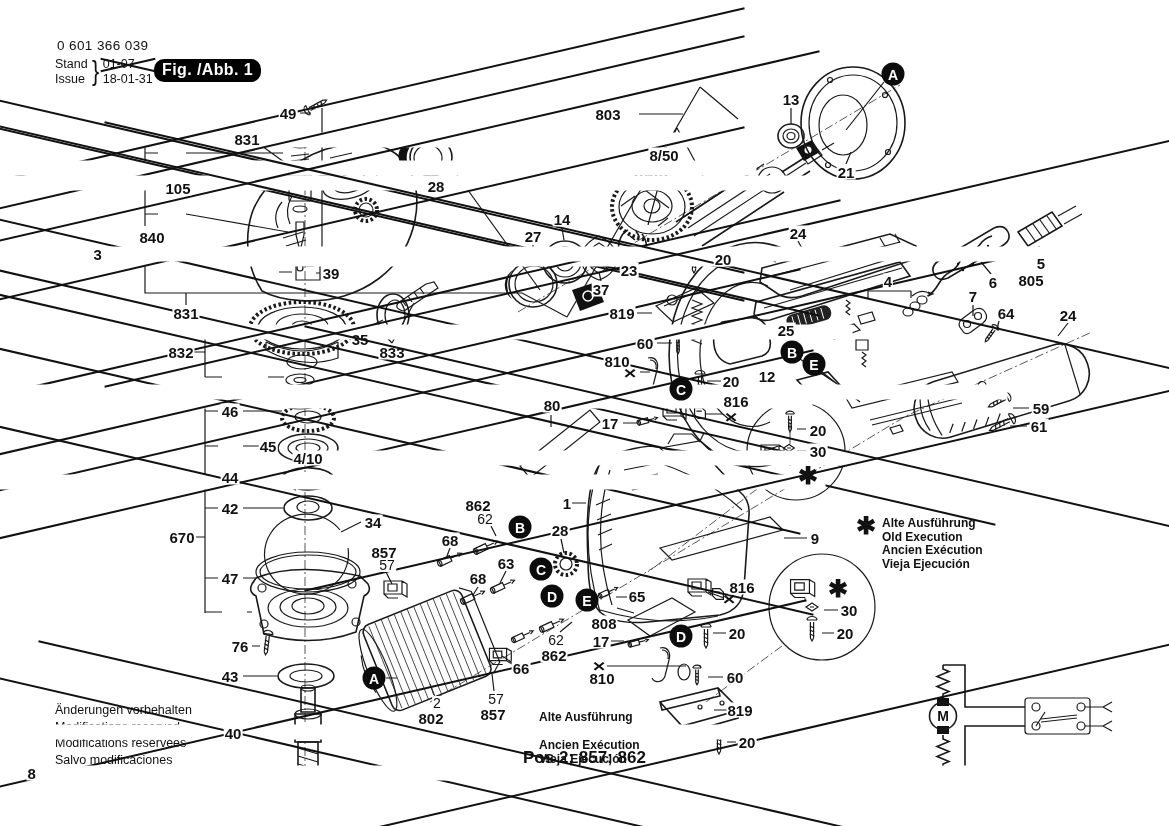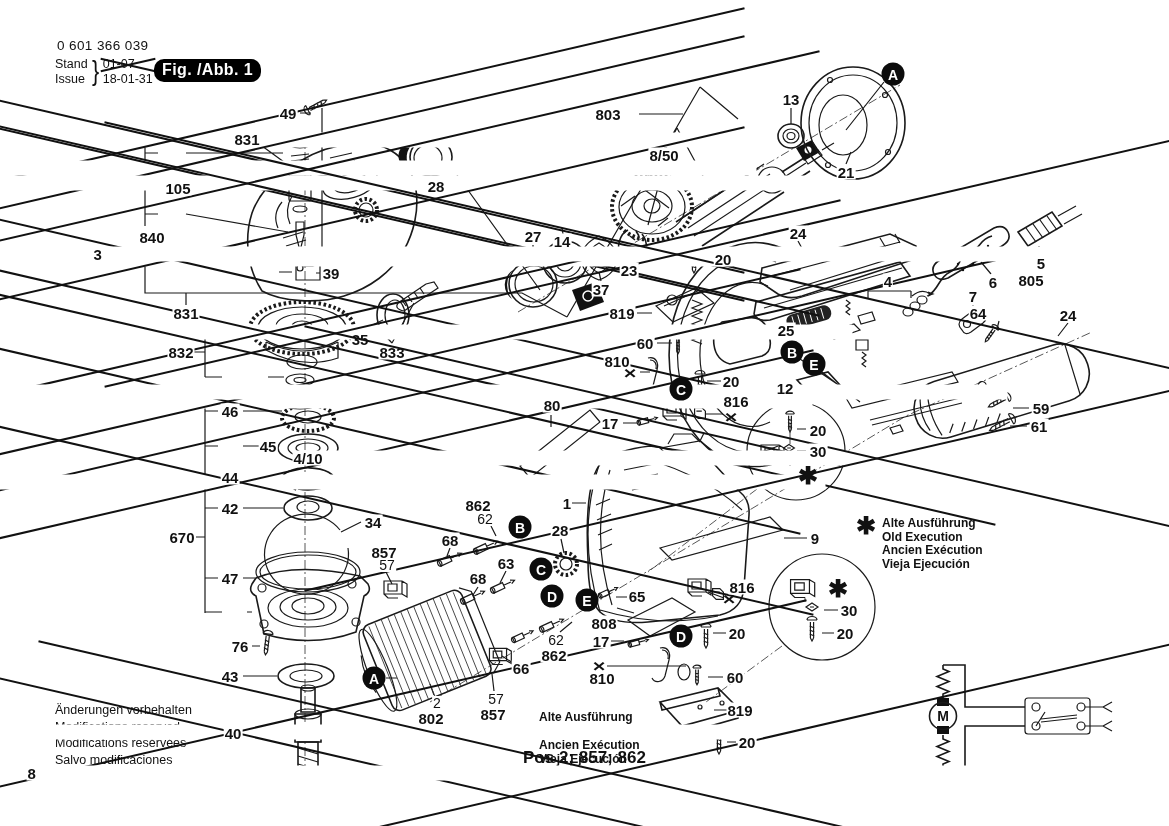--- a/index.html
+++ b/index.html
@@ -534,41 +534,41 @@
       <div class="callout" style="left: 230px; top: 578px;">47</div>
       <div class="callout struck" style="left: 234px; top: 612px;">41</div>
       <div class="callout" style="left: 240px; top: 646px;">76</div>
       <div class="callout" style="left: 230px; top: 676px;">43</div>
       <div class="callout" style="left: 233px; top: 733px;">40</div>
       <div class="callout" style="left: 608px; top: 114px;">803</div>
       <div class="callout struck" style="left: 677px; top: 119px;">3</div>
       <div class="callout" style="left: 664px; top: 155px;">8/50</div>
       <div class="callout" style="left: 791px; top: 99px;">13</div>
       <div class="callout" style="left: 846px; top: 172px;">21</div>
-      <div class="callout" style="left: 562px; top: 219px; margin-top: 22px;">14</div>
+      <div class="callout" style="left: 562px; top: 219px;">14</div>
       <div class="callout" style="left: 533px; top: 236px;">27</div>
       <div class="callout" style="left: 629px; top: 270px;">23</div>
       <div class="callout" style="left: 601px; top: 289px;">37</div>
       <div class="callout" style="left: 798px; top: 233px;">24</div>
       <div class="callout" style="left: 723px; top: 259px;">20</div>
       <div class="callout" style="left: 622px; top: 313px;">819</div>
       <div class="callout" style="left: 786px; top: 330px;">25</div>
       <div class="callout" style="left: 645px; top: 343px;">60</div>
       <div class="callout" style="left: 617px; top: 361px;">810</div>
       <div class="callout" style="left: 888px; top: 281px;">4</div>
       <div class="callout struck" style="left: 877px; top: 308px;">4/10</div>
       <div class="callout" style="left: 973px; top: 296px;">7</div>
-      <div class="callout" style="left: 978px; top: 313px; text-align: center;">64</div>
+      <div class="callout" style="left: 1006px; top: 313px; text-align: center;">64</div>
       <div class="callout" style="left: 993px; top: 282px;">6</div>
       <div class="callout" style="left: 1031px; top: 280px;">805</div>
       <div class="callout" style="left: 1041px; top: 263px;">5</div>
       <div class="callout" style="left: 1068px; top: 315px;">24</div>
       <div class="callout" style="left: 1041px; top: 408px;">59</div>
       <div class="callout" style="left: 1039px; top: 426px;">61</div>
-      <div class="callout" style="left: 767px; top: 388px; margin-left: 18px;">12</div>
+      <div class="callout" style="left: 767px; top: 376px;">12</div>
       <div class="callout" style="left: 731px; top: 381px;">20</div>
       <div class="callout" style="left: 736px; top: 401px;">816</div>
       <div class="callout" style="left: 610px; top: 423px;">17</div>
       <div class="callout" style="left: 552px; top: 405px;">80</div>
       <div class="callout" style="left: 567px; top: 503px;">1</div>
       <div class="callout" style="left: 560px; top: 530px;">28</div>
       <div class="callout" style="left: 815px; top: 538px;">9</div>
       <div class="callout" style="left: 478px; top: 505px;">862</div>
       <div class="callout thin" style="left: 485px; top: 519px;">62</div>
       <div class="callout" style="left: 450px; top: 540px;">68</div>

